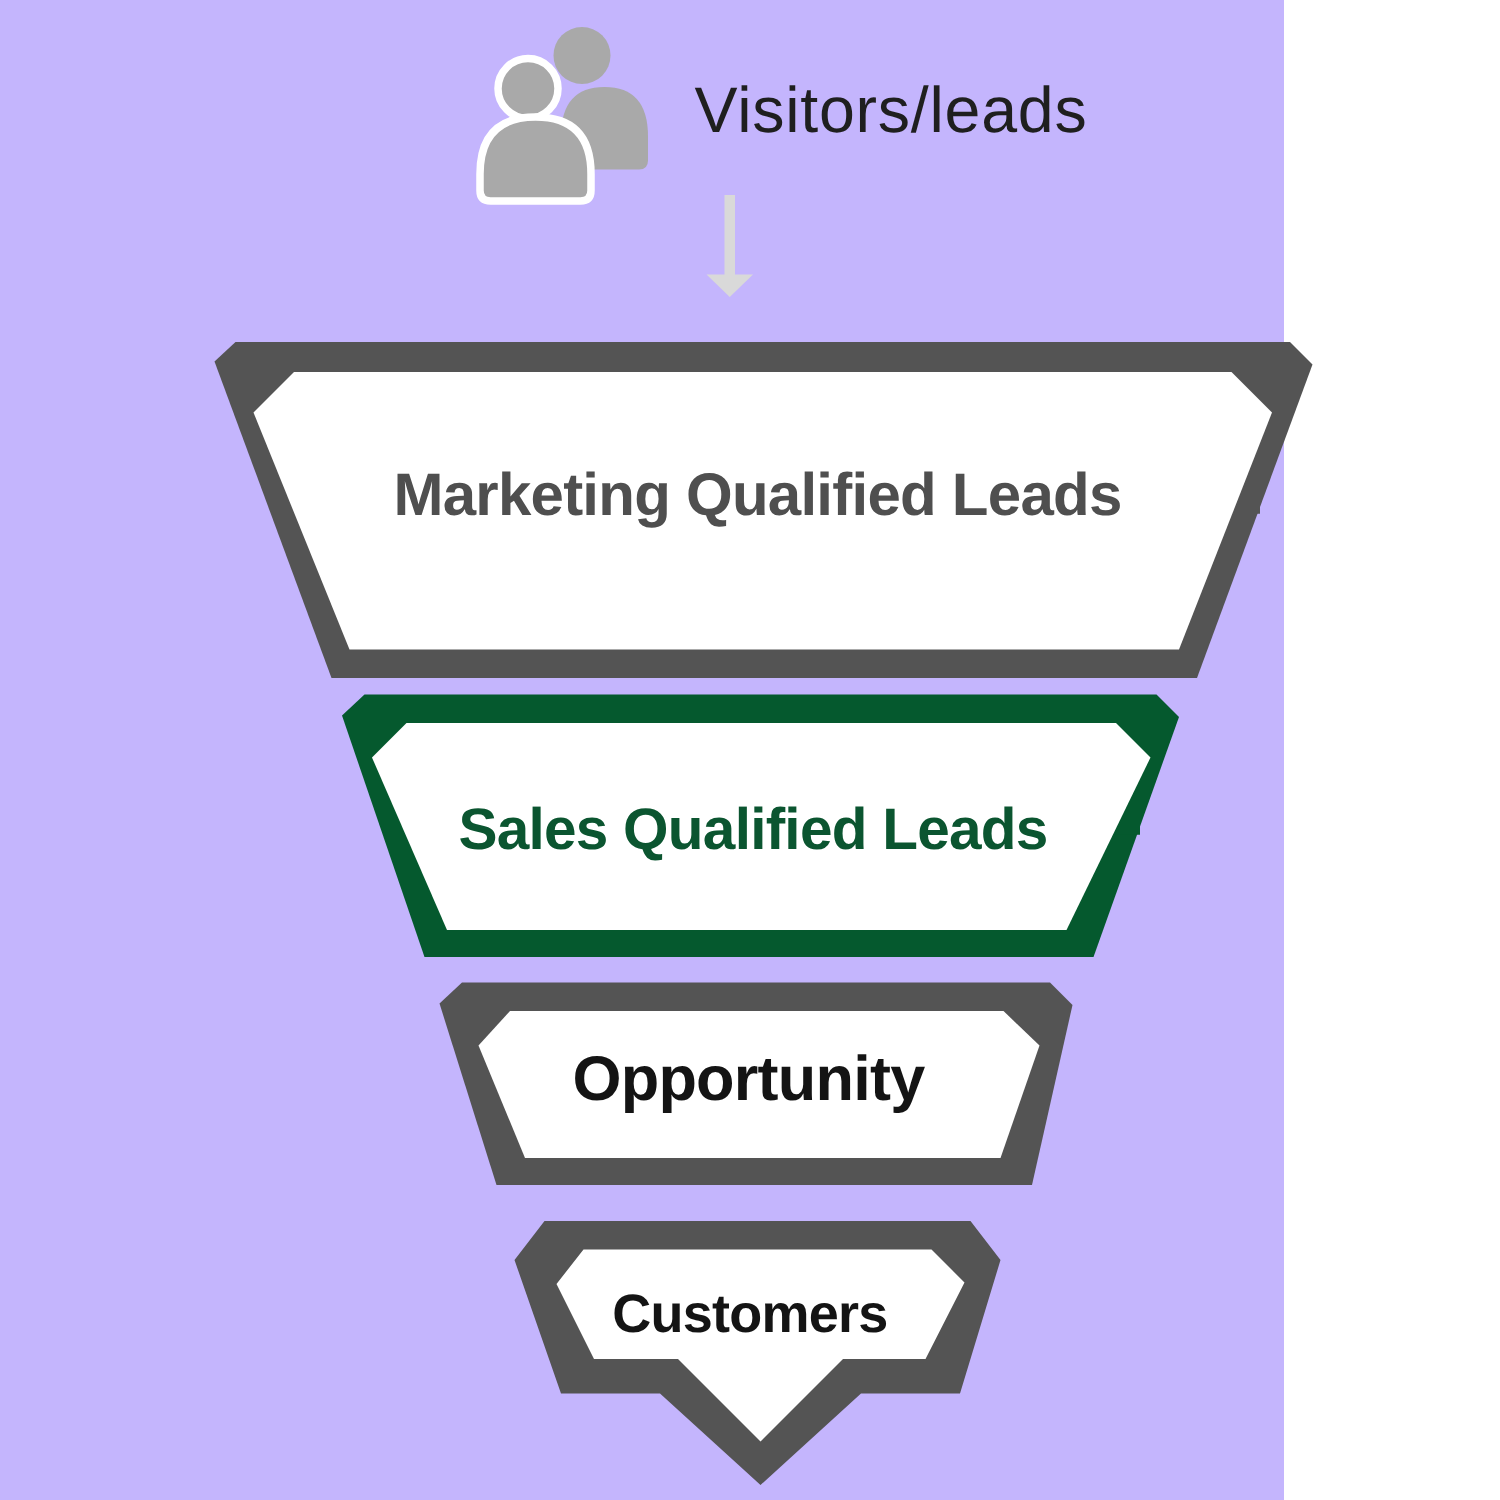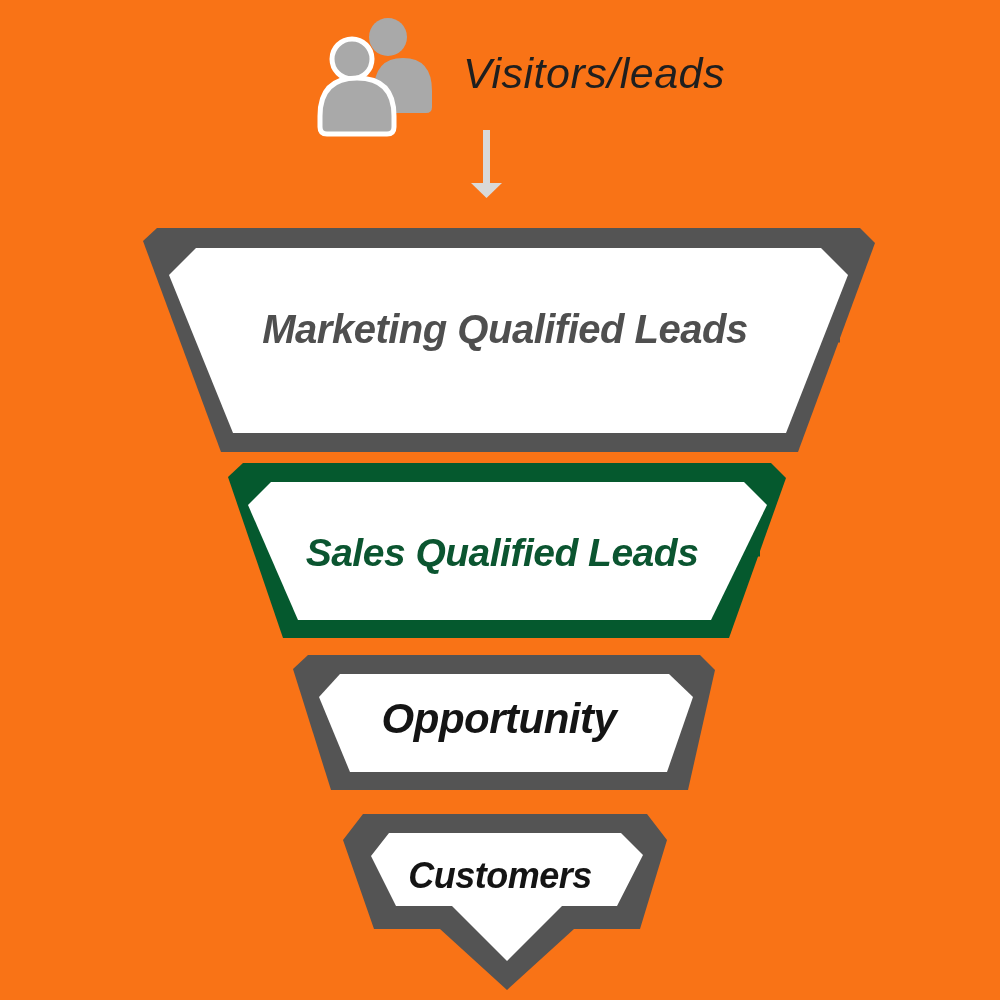--- a/index.html
+++ b/index.html
@@ -6,24 +6,23 @@
     margin: 0;
     padding: 0;
     background: #ffffff;
     width: 1000px;
     height: 1000px;
     overflow: hidden;
     font-family: "Liberation Sans", sans-serif;
   }
   .canvas {
     position: relative;
-    width: 1000px;
+    width: 856px;
     height: 1000px;
-    background: #f97316;
-    font-style: italic;
+    background: #c4b5fd;
   }
   svg text {
     font-family: "Liberation Sans", sans-serif;
   }
   .stage-label {
     font-weight: 700;
     letter-spacing: -0.5px;
   }
   .title-label {
     font-weight: 400;

